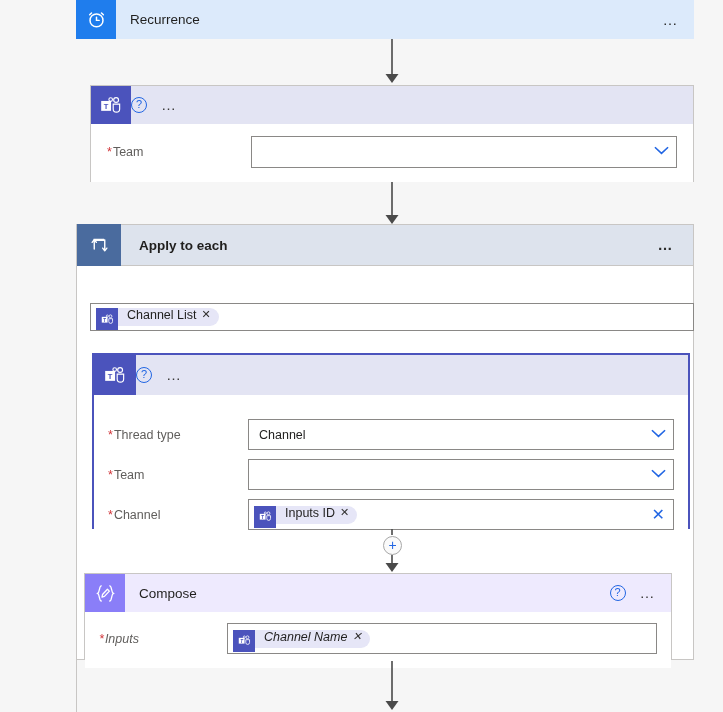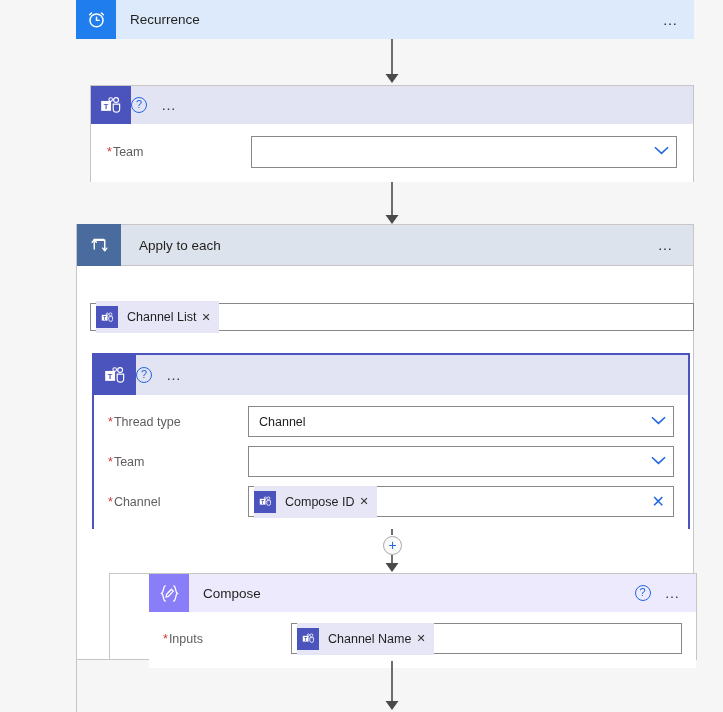--- a/index.html
+++ b/index.html
@@ -43,31 +43,31 @@
   .fctl { flex:1 1 auto; position:relative; height: 30px;
           border:1px solid #8a8886; background:#fff; display:flex; align-items:center; }
   .fctl .val { font-size:12.5px; color:#201f1e; padding-left:10px; }
   .chev { position:absolute; right:9px; top:50%; transform:translateY(-50%);
           width:13px; height:13px; }
   .chev svg { display:block; }
   .clearx { position:absolute; right:8px; top:50%; transform:translateY(-50%);
             color:#2266e3; font-size:16px; line-height:10px; cursor:pointer; font-weight:300; }
 
   
-  .chip { display:inline-flex; align-items:center; background:#e6e6f7; height:32px; margin-left:5px; }
+  .chip { display:inline-flex; align-items:flex-start; background:#e6e6f7; height:18px; margin-left:5px;border-radius:11px; }
   .chip-ico { width:22px; height:22px; background:#4b53bc;
               display:flex; align-items:center; justify-content:center; flex:0 0 22px; }
   .chip-txt { font-size:12.5px; color:#201f1e; padding: 0 5px 0 9px; white-space:nowrap; }
   .chip-x { font-size:11px; color:#323130; padding-right:8px; cursor:pointer; }
 
   
   #loop-container { position:absolute; left:76px; top:224px; width:618px; height:436px;
                     background:#ffffff; border:1px solid #c8c6c4; border-top:none; }
   #loop-head { position:absolute; left:76px; top:224px; width:618px; height:42px;
-               background:#dde3ed; border:1px solid #c8c6c4; display:flex; align-items:center; }
+               background:#dde3ed; border:1px solid #c8c6c4; display:flex; align-items:center;font-weight:bold; }
   #loop-head .icon-box { width:44px; height:42px; flex:0 0 44px; }
   .loop-left-rail { position:absolute; left:76px; top:660px; width:1px; height:52px; background:#c8c6c4; }
 
   .sel-label { position:absolute; font-size:12.5px; color:#605e5c; }
 
   .token-field { position:absolute; border:1px solid #8a8886; background:#fff;
                  display:flex; align-items:center; }
 
   
   .selected { border:2px solid #4b53bc; }
@@ -187,21 +187,21 @@
           <path d="M16.8 10.2 h8.2 v6.2 a4.1 4.1 0 0 1 -4.1 4.1 a4.1 4.1 0 0 1 -4.1 -4.1 z" fill="none" stroke="#fff" stroke-width="1.5"></path>
           <rect x="1.5" y="6.2" width="12.6" height="12.6" fill="#fff"></rect>
           <text x="7.8" y="16.1" font-size="9.6" font-family="Liberation Sans, sans-serif" font-weight="bold" fill="#4b53bc" text-anchor="middle">T</text>
         </svg>
       </div>
       <div class="head-actions">
         <div class="help-icon">?</div>
         <div class="dots">…</div>
       </div>
     </div>
-    <div class="card-body" style="padding:11px 14px 14px 14px;">
+    <div class="card-body" style="padding:24px 14px 14px 14px;">
 
       <div class="frow">
         <div class="flabel"><span class="req">*</span><span>Thread type</span></div>
         <div class="fctl" style="margin-left:12px; height:31px;">
           <span class="val">Channel</span>
           <span class="chev">
             <svg width="15" height="10" viewBox="0 0 16 10">
                 <path d="M1 1.5 L8 8 L15 1.5" fill="none" stroke="#2266e3" stroke-width="1.7"></path>
               </svg>
           </span>
@@ -226,55 +226,55 @@
           <span class="chip">
             <span class="chip-ico">
               <svg width="13" height="11" viewBox="0 0 28 24">
                 <circle cx="20.5" cy="5" r="3.1" fill="none" stroke="#fff" stroke-width="1.8"></circle>
                 <circle cx="13.6" cy="4.4" r="2.3" fill="none" stroke="#fff" stroke-width="1.6"></circle>
                 <path d="M16.8 10.2 h8.2 v6.2 a4.1 4.1 0 0 1 -4.1 4.1 a4.1 4.1 0 0 1 -4.1 -4.1 z" fill="none" stroke="#fff" stroke-width="1.8"></path>
                 <rect x="1.5" y="6.2" width="12.6" height="12.6" fill="#fff"></rect>
                 <text x="7.8" y="16.4" font-size="10" font-family="Liberation Sans, sans-serif" font-weight="bold" fill="#4b53bc" text-anchor="middle">T</text>
               </svg>
             </span>
-            <span class="chip-txt">Compose ID</span>
+            <span class="chip-txt">Inputs ID</span>
             <span class="chip-x">✕</span>
           </span>
           <span class="clearx">✕</span>
         </div>
       </div>
 
     </div>
   </div>
 
   <div class="conn" style="left:383px; top:529px;">
     <svg width="18" height="44" viewBox="0 0 18 44">
       <path d="M9 0 V6" stroke="#4a4a4a" stroke-width="1.6"></path>
       <path d="M9 26 V35" stroke="#4a4a4a" stroke-width="1.6"></path>
       <path d="M2.5 34 L9 43 L15.5 34 Z" fill="#4a4a4a"></path>
     </svg>
   </div>
   <div class="plusbtn" style="left:383px; top:536px;">+</div>
 
-  <div class="card" style="left:109px; top:573px; width:588px; height:87px;padding-left:39px;">
+  <div class="card" style="left:84px; top:573px; width:588px; height:87px;">
     <div class="card-head compose">
       <div class="icon-box bg-compose">
         <svg width="23" height="21" viewBox="0 0 26 24" fill="none" stroke="#ffffff" stroke-width="1.5">
           <path d="M8.2 3.2 C5.6 3.2 6.6 10.6 4 11.9 C6.6 13.2 5.6 20.6 8.2 20.6" stroke-linecap="round"></path>
           <path d="M17.8 3.2 C20.4 3.2 19.4 10.6 22 11.9 C19.4 13.2 20.4 20.6 17.8 20.6" stroke-linecap="round"></path>
           <path d="M15.2 7.2 L9.6 13.2 L9 16.1 L11.8 15.3 L17.4 9.3 Z" stroke-linejoin="round"></path>
         </svg>
       </div>
       <div class="card-title">Compose</div>
       <div class="head-actions">
         <div class="help-icon">?</div>
         <div class="dots">…</div>
       </div>
     </div>
-    <div class="card-body" style="padding:11px 14px 14px 14px;">
+    <div class="card-body" style="padding:11px 14px 14px 14px;font-style:italic;">
       <div class="frow">
         <div class="flabel"><span class="req">*</span><span>Inputs</span></div>
         <div class="fctl" style="margin-left:0; height:31px;">
           <span class="chip">
             <span class="chip-ico">
               <svg width="13" height="11" viewBox="0 0 28 24">
                 <circle cx="20.5" cy="5" r="3.1" fill="none" stroke="#fff" stroke-width="1.8"></circle>
                 <circle cx="13.6" cy="4.4" r="2.3" fill="none" stroke="#fff" stroke-width="1.6"></circle>
                 <path d="M16.8 10.2 h8.2 v6.2 a4.1 4.1 0 0 1 -4.1 4.1 a4.1 4.1 0 0 1 -4.1 -4.1 z" fill="none" stroke="#fff" stroke-width="1.8"></path>
                 <rect x="1.5" y="6.2" width="12.6" height="12.6" fill="#fff"></rect>

